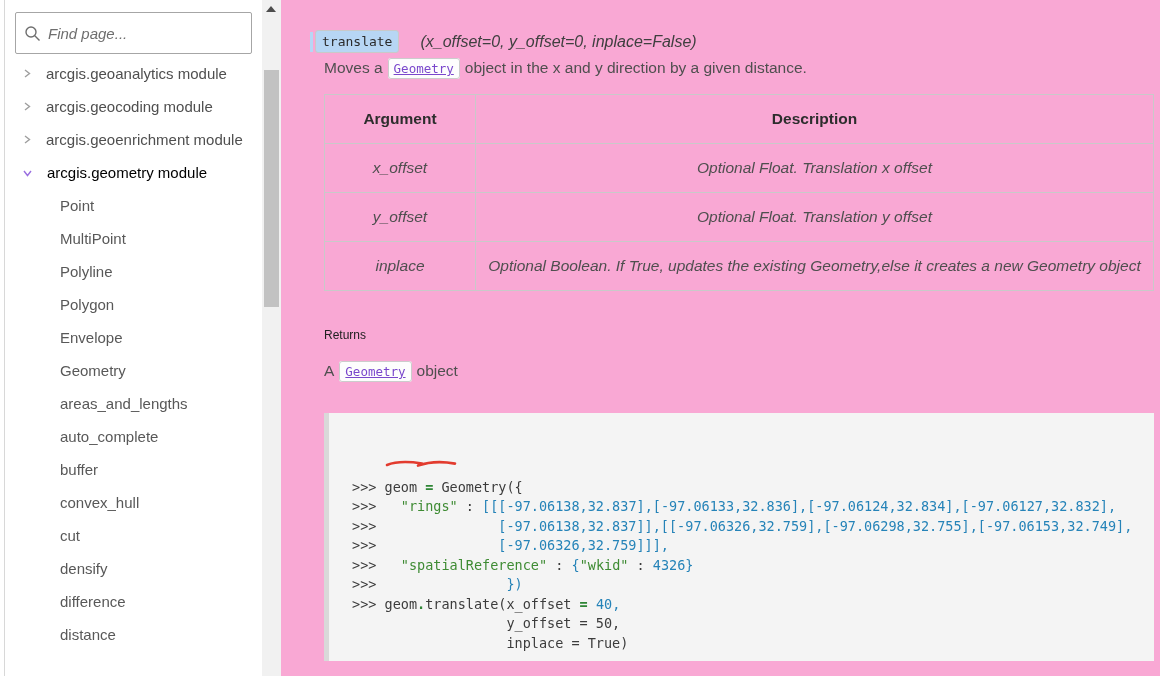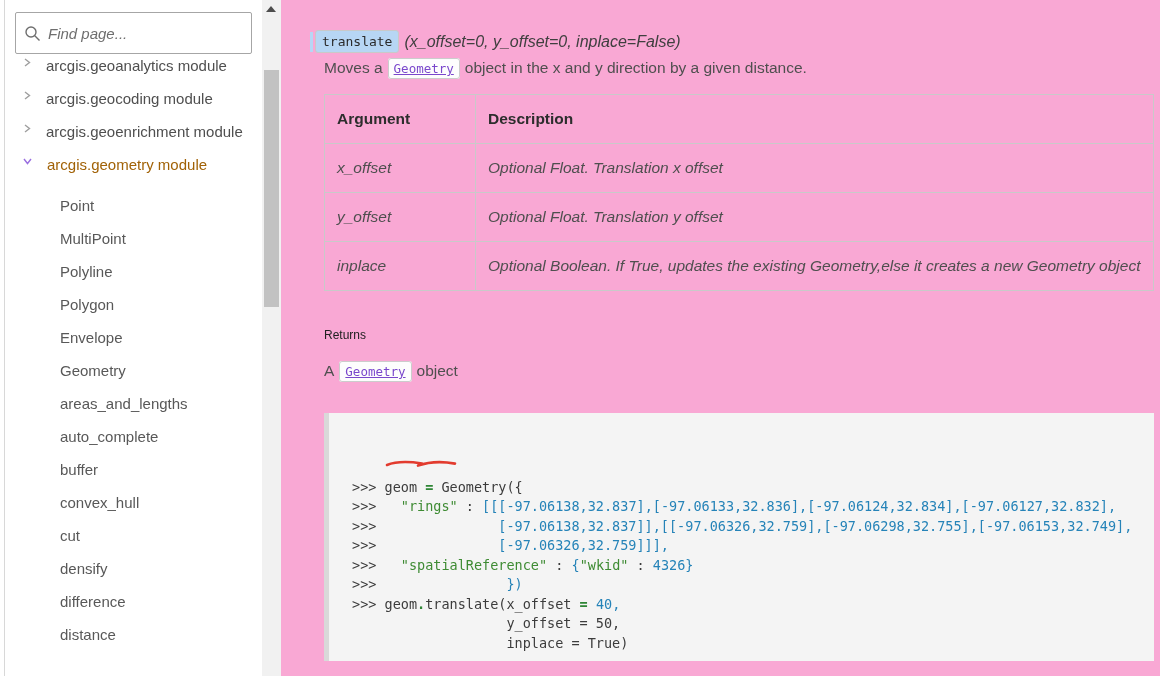--- a/index.html
+++ b/index.html
@@ -7,51 +7,51 @@
     font-family:"Liberation Sans", sans-serif; }
   .app { position:relative; width:1160px; height:676px; }
 
   
   .sidebar { position:absolute; left:4px; top:0; width:258px; height:676px;
     border-left:1px solid #d8d8d8; background:#fff; }
   .search-box { margin:12px 10px 0 10px; height:42px; border:1px solid #a6a6a6;
     border-radius:2px; display:flex; align-items:center; padding:16px 8px; gap:7px; background:#fff; }
   .search-placeholder { font-style:italic; font-size:15px; color:#6e6e6e; }
   .nav { margin-top:3px; }
-  .module-item { height:33px; display:flex; align-items:flex-start; padding-left:17px; gap:14px;
+  .module-item { height:33px; display:flex; align-items:center; padding-left:17px; gap:14px;
     font-size:15px; color:#4f4f4f; cursor:pointer; }
   .module-item .chev { color:#9f9f9f; display:flex; }
-  .module-item.expanded { color:#a16207; }
+  .module-item.expanded { color:#000000; }
   .module-item.expanded .chev { color:#9a6fe0; }
   .sub-item { height:33px; display:flex; align-items:center; padding-left:55px;
     font-size:15px; color:#585858; cursor:pointer; }
 
   
   .sidebar-scrollbar { position:absolute; left:262px; top:0; width:19px; height:676px; background:#f1f1f1; }
   .scroll-arrow-up { position:absolute; top:6px; left:4px; width:0; height:0;
     border-left:5.5px solid transparent; border-right:5.5px solid transparent;
     border-bottom:6px solid #4d4d4d; }
   .scroll-thumb { position:absolute; top:70px; left:2px; width:15px; height:237px; background:#c2c2c2; }
 
   
   .main { position:absolute; left:281px; top:0; width:879px; height:676px; background:#f9a8d4;
     padding-left:43px; color:#4f4f4f; }
   .method-row { padding-top:30px; display:flex; align-items:center; }
   .sel-sliver { width:3px; height:20px; background:#b7d6f4; margin-left:-14px; margin-right:2px; }
   .method-code { font-family:"DejaVu Sans Mono", monospace; font-size:13px; color:#2b2b2b;
     background:#b7d6f4; border:1px solid #c9c9c9; border-radius:3px; padding:3px 6px; }
-  .signature { font-style:italic; font-size:16px; color:#3f3f3f; margin-left:5px; }
+  .signature { font-style:italic; font-size:16px; color:#3f3f3f; margin-left:21px; }
 
   .description { margin-top:6px; font-size:15.5px; color:#4f4f4f; }
   .code-link { font-family:"DejaVu Sans Mono", monospace; font-size:12.5px; color:#7a47cc;
     text-decoration:underline; background:#fdfdfd; border:1px solid #cccccc; border-radius:3px;
     padding:2px 5px; margin:0 5px; cursor:pointer; }
 
   table.args { margin-top:17px; width:830px; border-collapse:collapse; }
-  table.args th, table.args td { border:1px solid #c9c9c9; text-align:left; vertical-align:middle; }
+  table.args th, table.args td { border:1px solid #c9c9c9; text-align:center; vertical-align:middle; }
   table.args th { font-size:15.5px; font-weight:bold; color:#2d2d2d; padding:15px 12px; }
   table.args td { font-size:15.5px; color:#4f4f4f; padding:11px 12px; line-height:26px;font-style:italic; }
   table.args .col-arg { width:151px; }
 
   .returns-heading { margin-top:37px; font-size:12px; font-weight:normal; color:#212121; }
   .returns-line { margin-top:20px; font-size:15.5px; color:#4f4f4f; }
 
   .code-block { position:relative; margin-top:33px; width:830px; background:#f4f4f4;
     border-left:5px solid #d9d9d9; padding:6px 0 8px 23px;
     font-family:"DejaVu Sans Mono", monospace; font-size:13.5px; line-height:19.5px;

